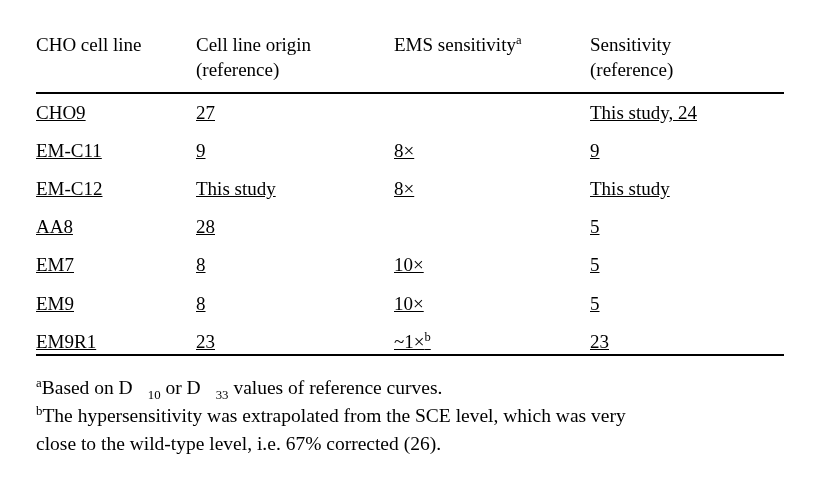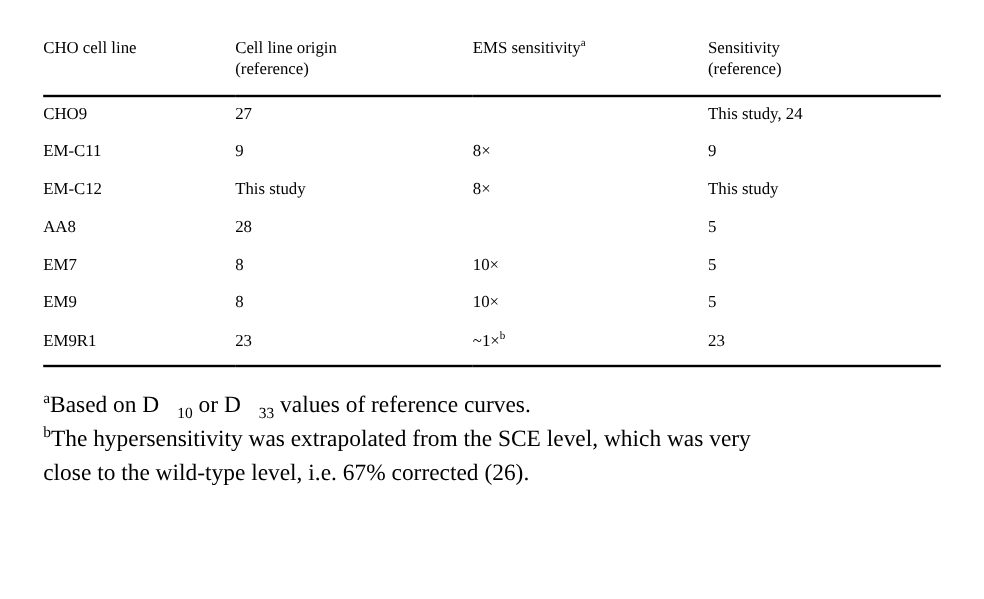--- a/index.html
+++ b/index.html
@@ -17,21 +17,21 @@
   .page {
     position: relative;
     width: 820px;
     height: 499px;
     box-sizing: border-box;
     padding: 30px 36px 0 36px;
   }
   table.data-table {
     width: 748px;
     border-collapse: collapse;
-    font-size: 14px;
+    font-size: 19px;
     line-height: 1.32;
   }
   table.data-table th {
     text-align: left;
     font-weight: normal;
     vertical-align: top;
     padding: 2px 8px 10px 0;
   }
   table.data-table td {
     text-align: left;
@@ -41,24 +41,25 @@
   }
   .col-a { width: 160px; }
   .col-b { width: 198px; }
   .col-c { width: 196px; }
   .col-d { width: 194px; }
 
   thead tr.head-row {
     border-bottom: 2.2px solid #000;
   }
   tbody tr:last-child td {
-    padding-bottom: 10px;
+    padding-bottom: 0;
   }
   tbody {
     border-bottom: 2.2px solid #000;
+    text-decoration: underline;
   }
   .indent {
     padding-left: 26px;
   }
   sup {
     font-size: 0.66em;
     vertical-align: super;
     line-height: 0;
   }
   sub {

